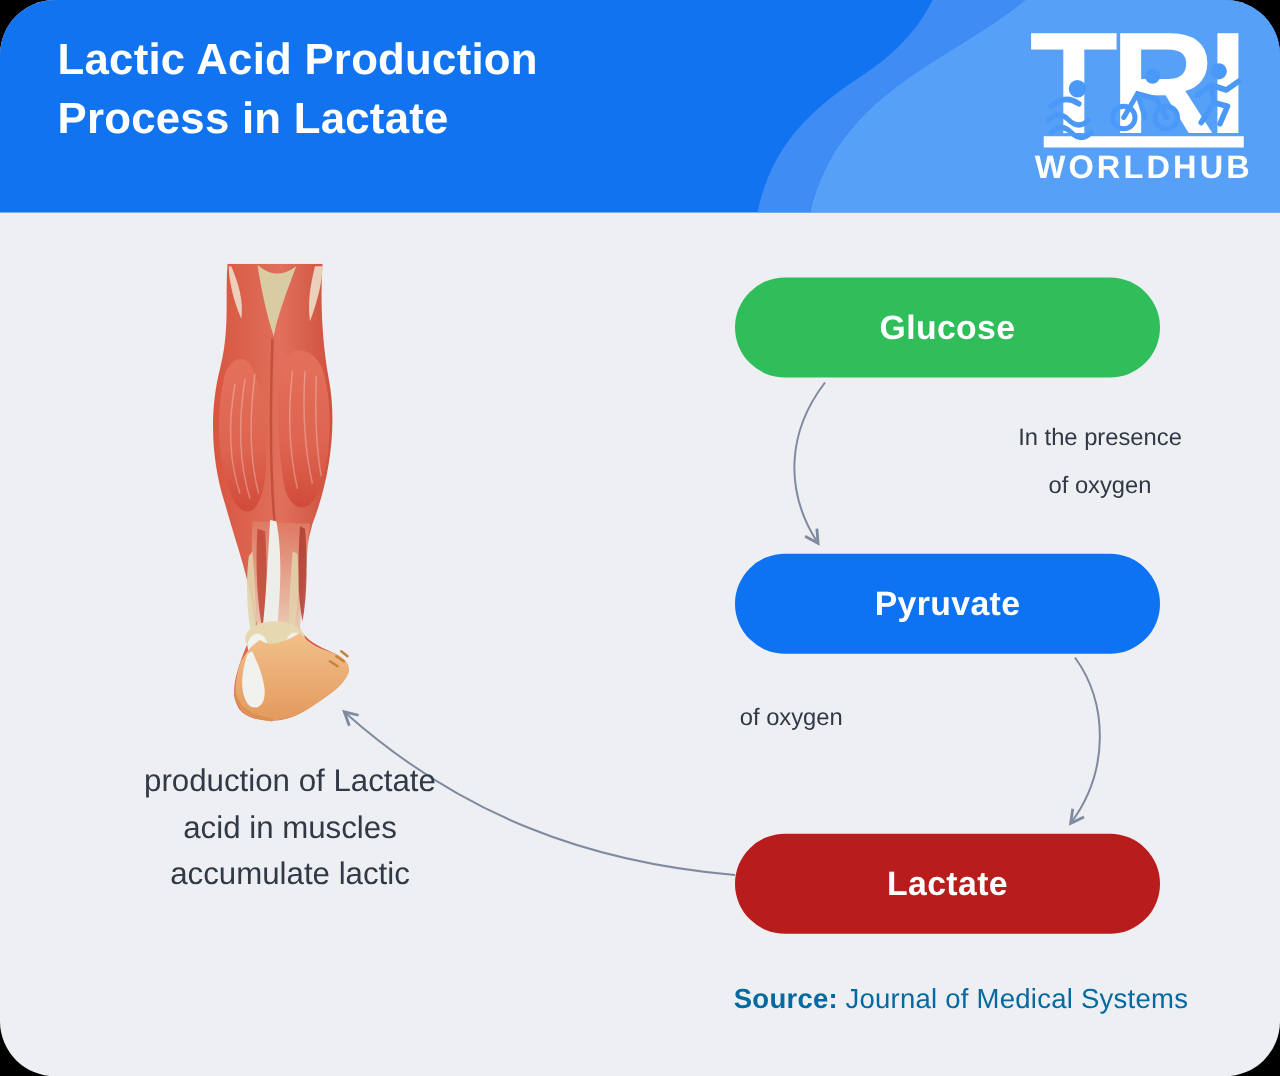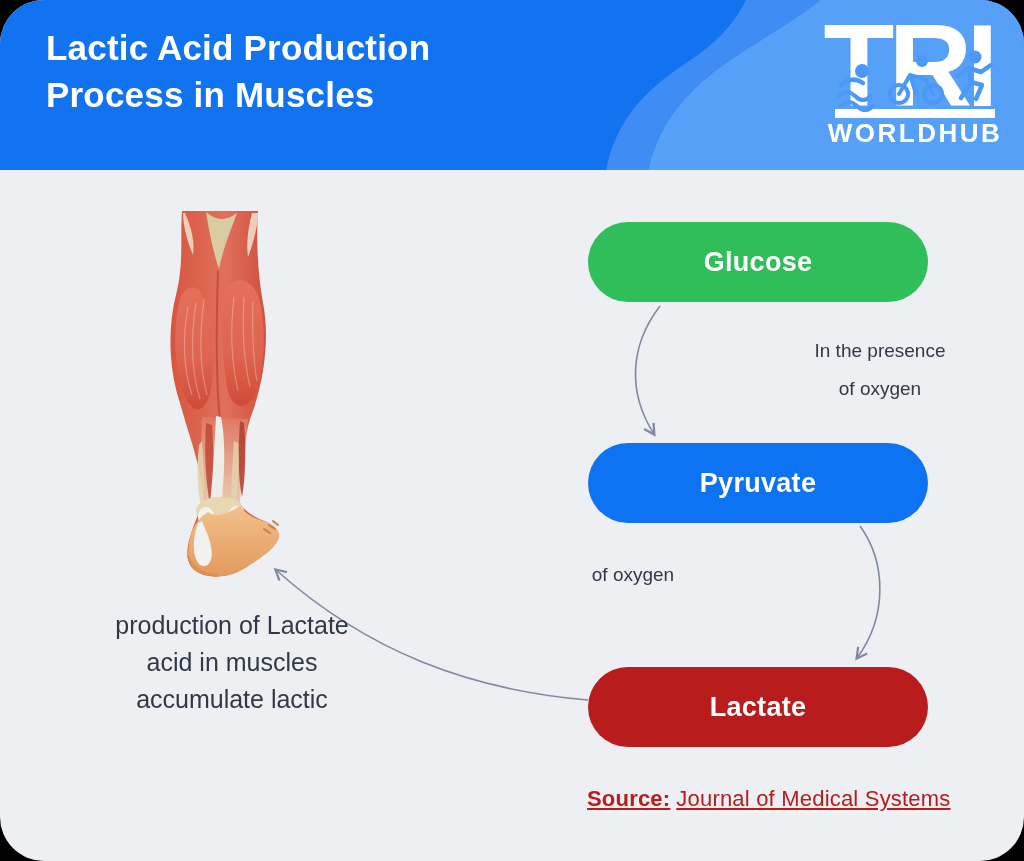--- a/index.html
+++ b/index.html
@@ -13,37 +13,37 @@
   .leg-box{position:absolute;left:166px;top:211px;width:128px;height:368px;}
   .arrows{position:absolute;left:0;top:0;pointer-events:none;}
   .pill{position:absolute;left:588px;width:340px;height:80px;border-radius:40px;display:flex;align-items:center;justify-content:center;color:#fff;font-size:27px;font-weight:bold;letter-spacing:.3px;}
   .pill-glucose{top:222px;}
   .pill-pyruvate{top:443px;}
   .pill-lactate{top:667px;}
   .edge-label{position:absolute;color:#313947;font-size:19px;line-height:38px;text-align:center;}
   .label-presence{left:740px;top:332px;width:280px;}
   .label-absence{left:493px;top:556px;width:280px;}
   .note{position:absolute;left:77px;top:607px;width:310px;color:#313947;font-size:25px;line-height:37px;text-align:center;}
-  .source{position:absolute;left:587px;top:786px;font-size:22px;color:#b91c1c;letter-spacing:.2px;text-decoration:underline;}
+  .source{position:absolute;left:587px;top:786px;font-size:22px;color:#0369a1;letter-spacing:.2px;}
   .source .bold{font-weight:bold;margin-right:6px;}
 </style>
 </head>
 <body>
 
 <div class="card">
 
   <div class="header" style="background: rgb(17, 115, 240);">
     <svg class="swoosh" width="1024" height="170" viewBox="0 0 1024 170">
       <path d="M648,170 C660,118 692,84 742,52 C782,27 806,12 820,0 L1024,0 L1024,170 Z" fill="#57a0f8"></path>
       <path d="M606,170 C616,122 642,92 686,63 C722,40 737,18 746,0 L820,0 C806,12 782,27 742,52 C692,84 660,118 648,170 Z" fill="#3f8cf5"></path>
     </svg>
 
     <div class="title">
       <div>Lactic Acid Production</div>
-      <div>Process in Muscles</div>
+      <div>Process in Lactate</div>
     </div>
 
     <svg class="logo-box" width="205" height="150" viewBox="0 0 205 150">
       <text x="113" y="98" text-anchor="middle" font-family="Liberation Sans, DejaVu Sans, sans-serif" font-size="116" font-weight="bold" letter-spacing="-6" fill="#ffffff">TRI</text>
       <rect x="40" y="101" width="160" height="9" fill="#ffffff"></rect>
       <g stroke="#4a99f8" stroke-width="4.5" fill="none" stroke-linecap="round">
         <circle cx="67" cy="63" r="7" fill="#4a99f8" stroke="none"></circle>
         <path d="M46,77 C54,70 61,70 68,75"></path>
         <path d="M44,88 q8,-8 16,0 q8,8 16,0" stroke-width="4"></path>
         <path d="M46,98 q8,-8 16,0 q8,8 16,0" stroke-width="4"></path>

